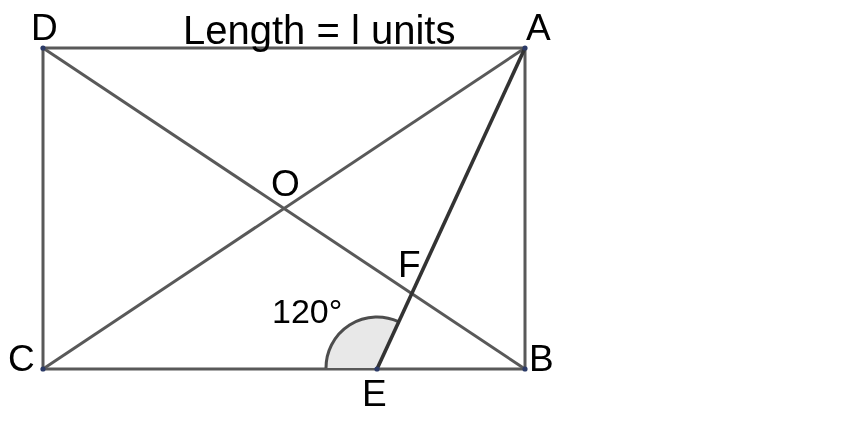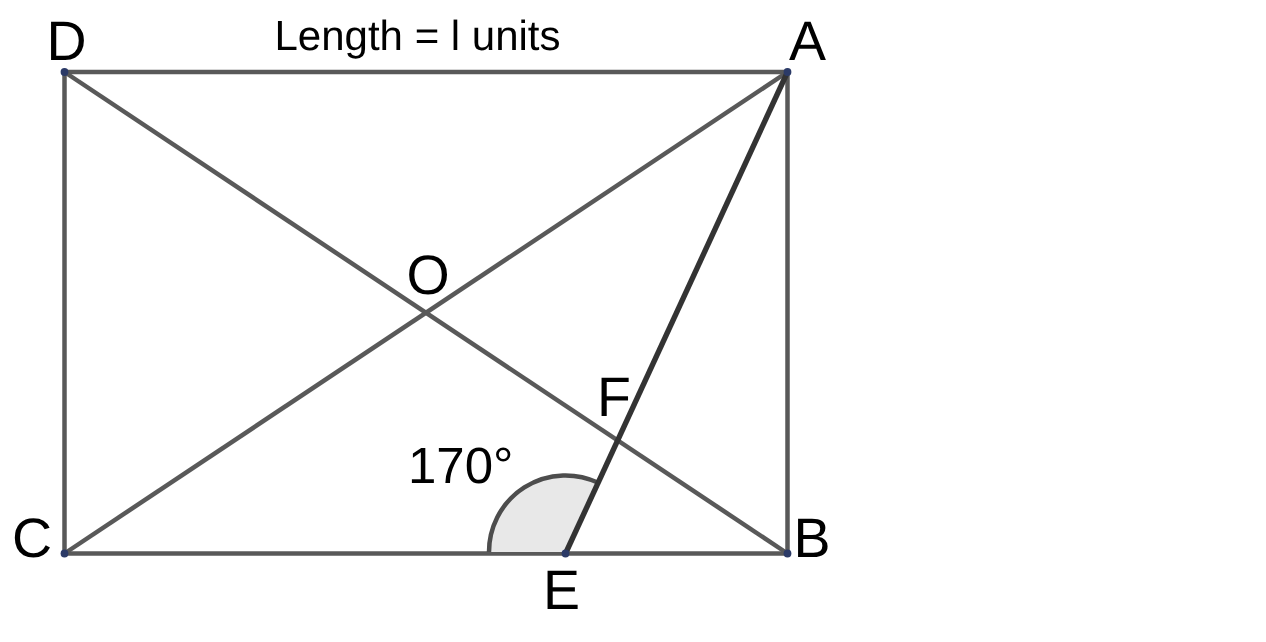--- a/index.html
+++ b/index.html
@@ -30,21 +30,21 @@
     font-family: "Liberation Sans", sans-serif;
     white-space: nowrap;
     line-height: 1;
     user-select: none;
   }
   .vertex-label {
     font-size: 37px;
     font-weight: 400;
   }
   .dim-label {
-    font-size: 28px;
+    font-size: 40px;
     font-weight: 400;
   }
   .angle-label {
     font-size: 34px;
     font-weight: 400;
   }
 </style>
 </head>
 <body>
 
@@ -82,15 +82,15 @@
 
   <span class="lbl vertex-label" style="left:362px; top:375px;">E</span>
 
   <span class="lbl vertex-label" style="left:271px; top:165px;">O</span>
 
   <span class="lbl vertex-label" style="left:398px; top:246px;">F</span>
 
   <span class="lbl dim-label" style="left:183px; top:10px;">Length = l units</span>
 
 
-  <span class="lbl angle-label" style="left:272px; top:294px;">170°</span>
+  <span class="lbl angle-label" style="left:272px; top:294px;">120°</span>
 
 </div>
 
 </body></html>

